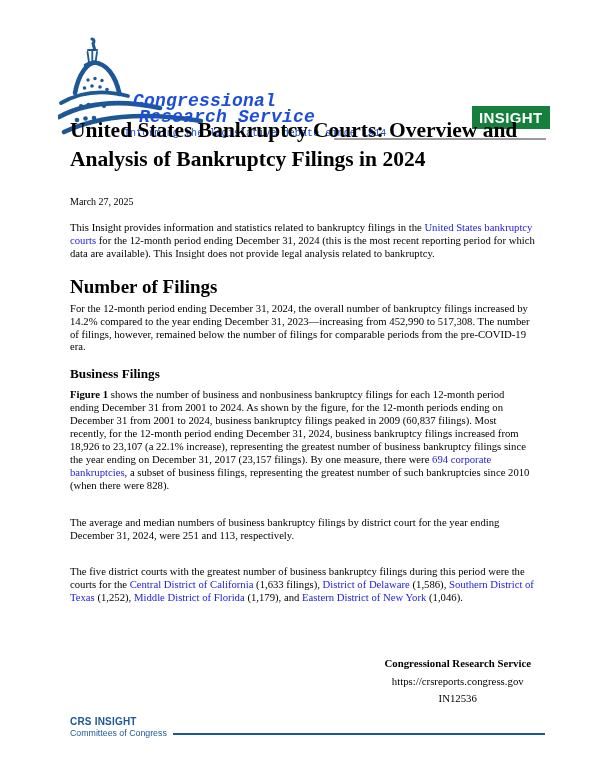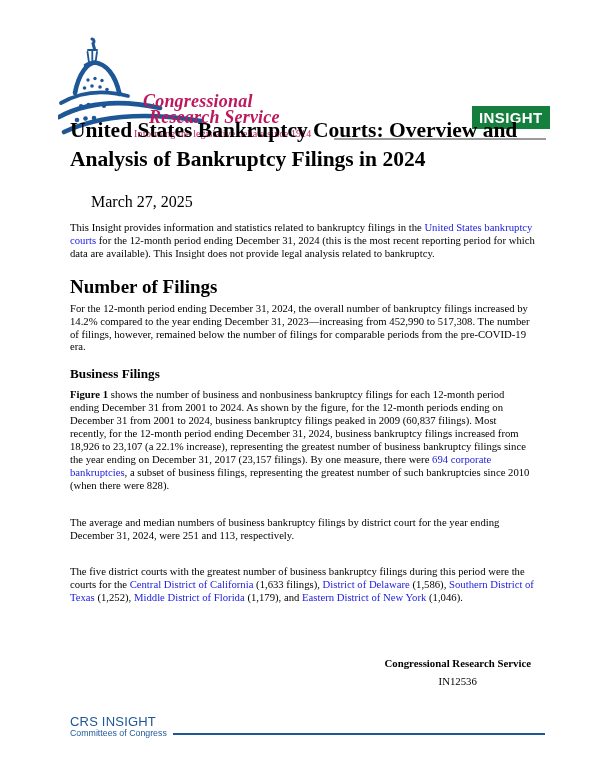--- a/index.html
+++ b/index.html
@@ -14,23 +14,23 @@
     overflow: hidden;
   }
   
   .logo-art {
     position: absolute;
     left: 58px; top: 36px;
     width: 148px; height: 108px;
   }
   .logo-text {
     position: absolute;
-    left: 134px; top: 93px;
-    color: #be185d;
-    font-family: Liberation Serif, serif;
+    left: 124px; top: 93px;
+    color: #1d4ed8;
+    font-family: Liberation Mono, monospace;
   }
   .logo-org {
     font-size: 18px;
     font-weight: bold;
     font-style: italic;
     line-height: 16px;
     letter-spacing: 0.2px;
   }
   .logo-org.l1 { padding-left: 9px; }
   .logo-org.l2 { padding-left: 15px; }
@@ -67,23 +67,22 @@
   h1.doc-title {
     margin-top: 116px;
     max-width: 482px;
     font-size: 21.5px;
     line-height: 28.5px;
     font-weight: bold;
     color: #000;
   }
   .doc-date {
     margin-top: 21px;
-    font-size: 16px;
+    font-size: 10px;
     line-height: 16px;
-    margin-left: 21px;
   }
   p.body-p {
     margin-top: 11px;
     font-size: 10.7px;
     line-height: 12.9px;
     text-align: left;
   }
   h2.sec-h {
     margin-top: 17px;
     font-size: 19px;
@@ -112,21 +111,21 @@
   
   .bottom-block {
     position: absolute;
     left: 70px; top: 716px;
     width: 475px;
     color: #1d5796;
     font-family: "Liberation Sans", sans-serif;
     font-size: 8.8px;
     line-height: 11.5px;
   }
-  .bottom-block .brand { font-weight: normal; font-size: 13px; letter-spacing: 0.2px; }
+  .bottom-block .brand { font-weight: bold; font-size: 10px; letter-spacing: 0.2px; }
   .bottom-last-row { display: flex; align-items: center; justify-content: center; }
   .bottom-rule {
     flex: 1;
     height: 1.6px;
     background: #1d5796;
     margin-left: 6px;
     margin-top: 1px;
   }
 </style>
 </head>
@@ -191,20 +190,21 @@
     <p class="body-p">For the 12-month period ending December 31, 2024, the overall number of bankruptcy filings increased by 14.2% compared to the year ending December 31, 2023—increasing from 452,990 to 517,308. The number of filings, however, remained below the number of filings for comparable periods from the pre-COVID-19 era.</p>
 
     <h3 class="sub-h">Business Filings</h3>
     <p class="body-p"><strong>Figure 1</strong><span> shows the number of business and nonbusiness bankruptcy filings for each 12-month period ending December 31 from 2001 to 2024. As shown by the figure, for the 12-month periods ending on December 31 from 2001 to 2024, business bankruptcy filings peaked in 2009 (60,837 filings). Most recently, for the 12-month period ending December 31, 2024, business bankruptcy filings increased from 18,926 to 23,107 (a 22.1% increase), representing the greatest number of business bankruptcy filings since the year ending on December 31, 2017 (23,157 filings). By one measure, there were </span><a href="#" class="doc-link">694 corporate bankruptcies</a><span>, a subset of business filings, representing the greatest number of such bankruptcies since 2010 (when there were 828).</span></p>
     <p class="body-p">The average and median numbers of business bankruptcy filings by district court for the year ending December 31, 2024, were 251 and 113, respectively.</p>
     <p class="body-p"><span>The five district courts with the greatest number of business bankruptcy filings during this period were the courts for the </span><a href="#" class="doc-link">Central District of California</a><span> (1,633 filings), </span><a href="#" class="doc-link">District of Delaware</a><span> (1,586), </span><a href="#" class="doc-link">Southern District of Texas</a><span> (1,252), </span><a href="#" class="doc-link">Middle District of Florida</a><span> (1,179), and </span><a href="#" class="doc-link">Eastern District of New York</a><span> (1,046).</span></p>
   </div>
 
   <div class="doc-footer">
     <div class="org">Congressional Research Service</div>
+    <div><a href="#">https://crsreports.congress.gov</a></div>
     <div>IN12536</div>
   </div>
 
   <div class="bottom-block">
     <div class="brand">CRS INSIGHT</div>
     <div class="bottom-last-row">
       <span>Committees of Congress</span>
       <span class="bottom-rule"></span>
     </div>
   </div>

